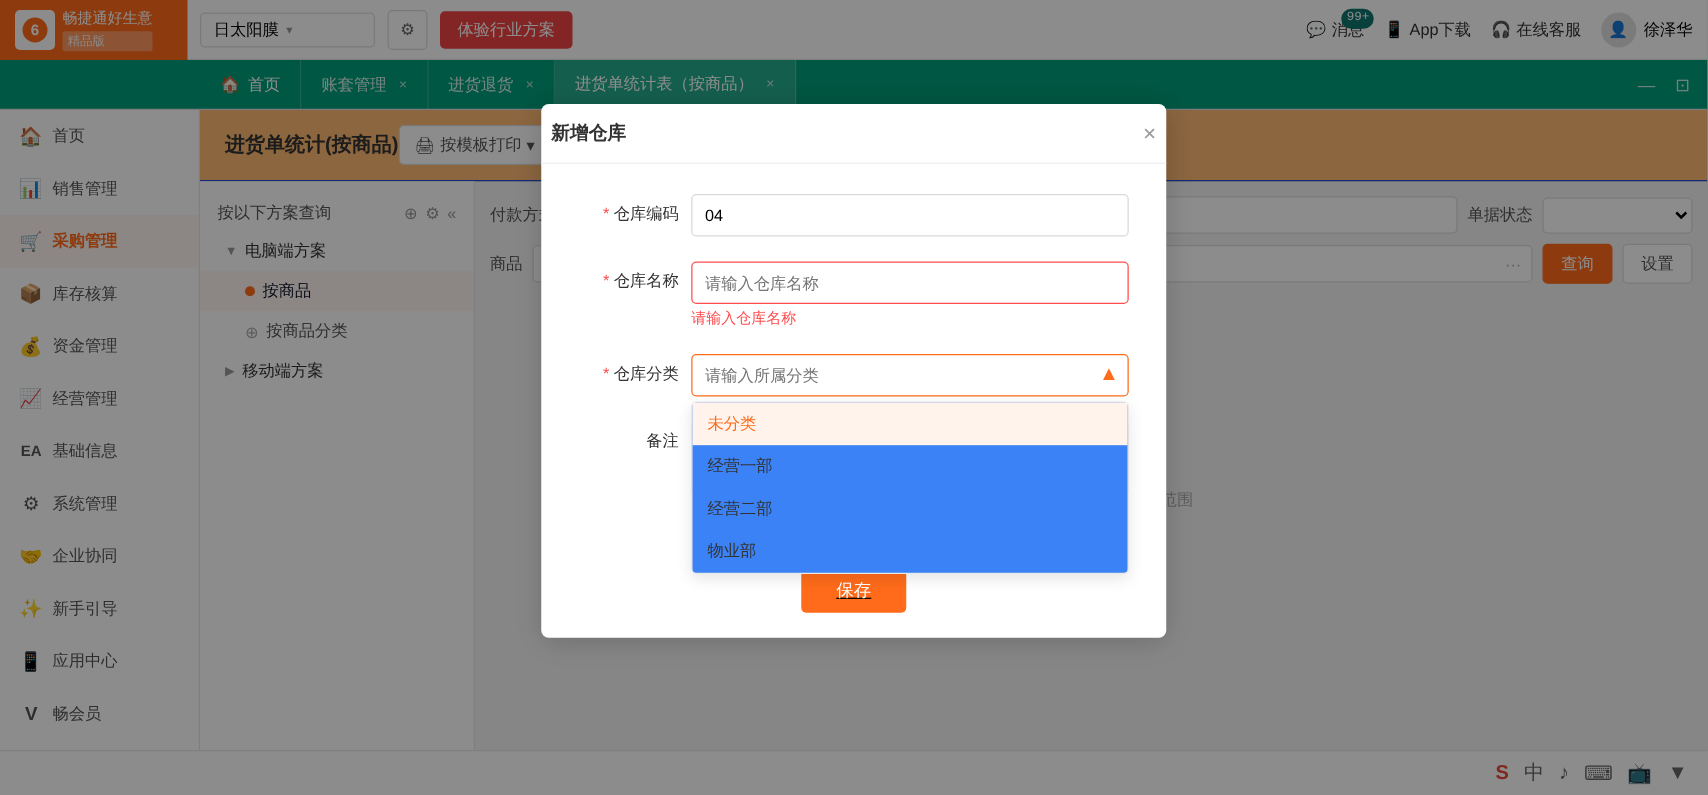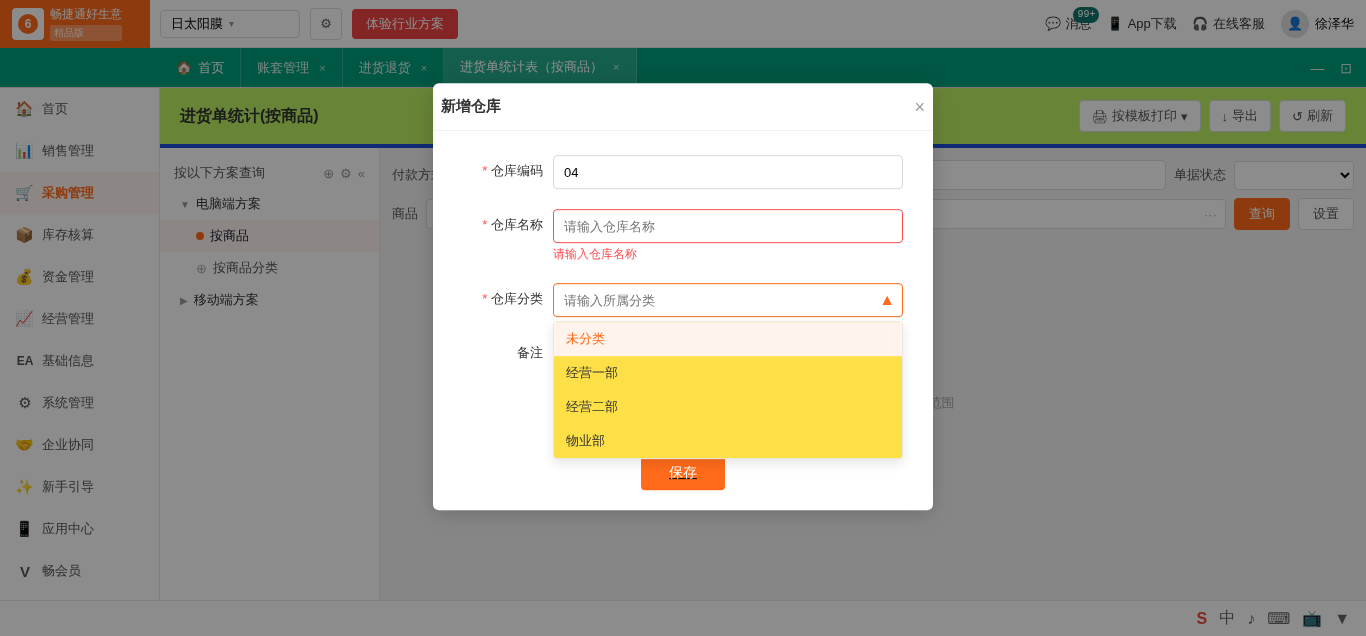--- a/index.html
+++ b/index.html
@@ -78,22 +78,22 @@
     }
     .sidebar-item.active { background: #fff5f0; color: #ff6b1a; }
     .sidebar-icon { width: 18px; height: 18px; display: flex; align-items: center; justify-content: center; font-size: 15px; }
     .sidebar-bottom { margin-top: auto; border-top: 1px solid #f0f0f0; padding: 8px 0; }
 
     
     .content-area { flex: 1; overflow: hidden; position: relative; background: #f5f5f5; }
 
     
     .page-header {
-      display: flex; align-items: center; justify-content: space-between;
-      padding: 12px 20px; background: #bef264; border-bottom: 4px solid #1d4ed8;
+      display: flex; align-items: center; 
+      padding: 12px 20px; background: #fdba74; border-bottom: 1px solid #1d4ed8;
     }
     .page-title { font-size: 16px; font-weight: bold; color: #333; }
     .page-actions { display: flex; align-items: center; gap: 8px; }
     .action-btn {
       display: flex; align-items: center; gap: 4px;
       padding: 6px 12px; border: 1px solid #ddd; border-radius: 4px;
       background: #fff; cursor: pointer; font-size: 13px; color: #555;
     }
 
     
@@ -183,21 +183,21 @@
       color: #ff6b1a; font-size: 16px; cursor: pointer; pointer-events: none;
     }
     .textarea-input {
       width: 100%; border: 1px solid #d9d9d9; border-radius: 4px;
       padding: 6px 10px; font-size: 13px; outline: none; resize: none; height: 60px;
     }
 
     
     .dropdown-list {
       position: absolute; top: 38px; left: 0; right: 0;
-      background: #fde047; border: 1px solid #e8e8e8; border-radius: 4px;
+      background: #3b82f6; border: 1px solid #e8e8e8; border-radius: 4px;
       box-shadow: 0 4px 12px rgba(0,0,0,0.1); z-index: 300;
     }
     .dropdown-item {
       padding: 8px 12px; cursor: pointer; font-size: 13px; color: #333;
     }
     .dropdown-item.highlighted { background: #fff3eb; color: #ff6b1a; }
 
     
     .modal-footer {
       display: flex; align-items: flex-start; justify-content: center;

